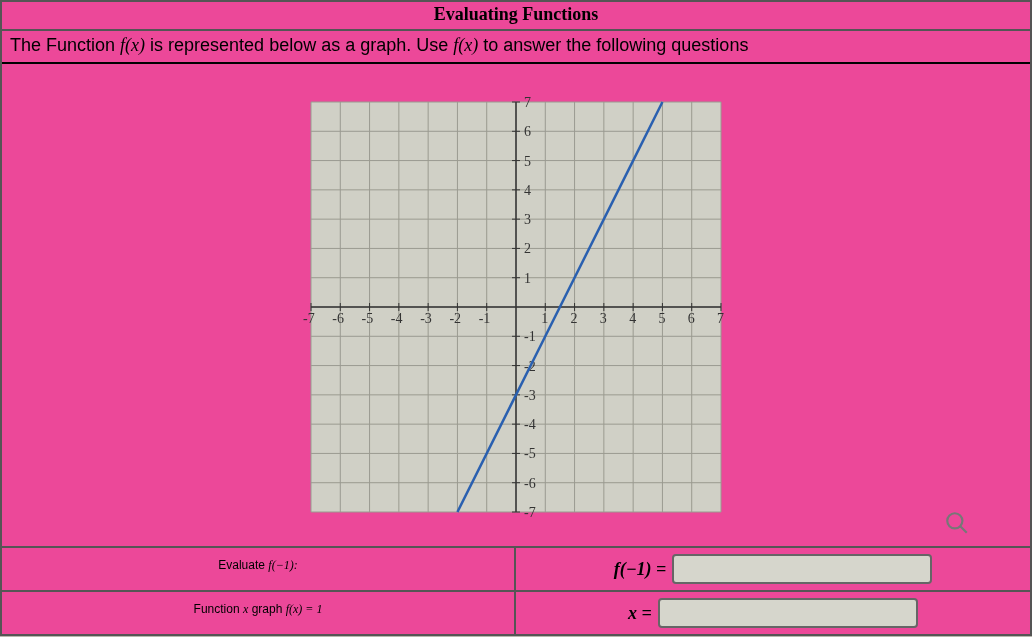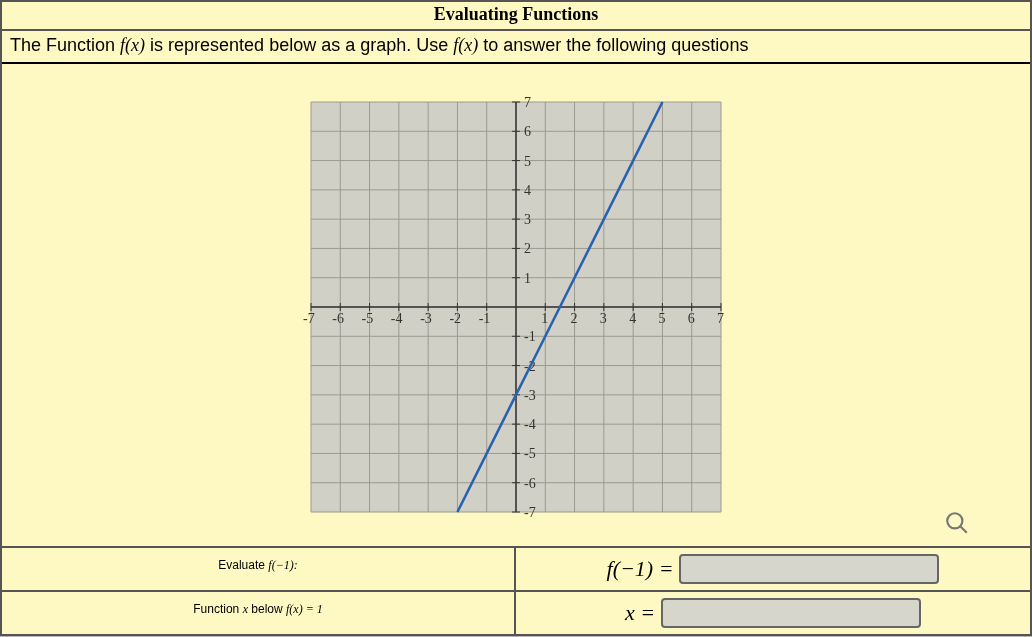--- a/index.html
+++ b/index.html
@@ -4,21 +4,21 @@
 <style>
   * { box-sizing: border-box; margin: 0; padding: 0; }
   body {
     font-family: "Comic Sans MS", "Segoe Script", cursive, sans-serif;
     background: #b8b8ae;
     padding: 0;
     width: 1032px;
   }
   .outer {
     border: 2px solid #555;
-    background: #fef9c3;
+    background: #ec4899;
   }
   .title-row {
     text-align: center;
     font-weight: bold;
     font-size: 18px;
     padding: 2px 0 4px 0;
     border-bottom: 2px solid #555;
     font-family: "Comic Sans MS", cursive;
   }
   .instr-row {
@@ -48,21 +48,21 @@
     border-right: 2px solid #555;
   }
   .q-right {
     width: 50%;
     padding: 6px 12px;
     display: flex;
     align-items: center;
     justify-content: center;
     gap: 6px;
   }
-  .ans-label { font-size: 22px; }
+  .ans-label { font-size: 18px; font-weight: bold; }
   .ans-input {
     width: 260px;
     height: 30px;
     background: #d6d6cc;
     border: 2px solid #666;
     border-radius: 4px;
     padding: 2px 6px;
     font-size: 16px;
   }
   .magnify {
@@ -202,21 +202,21 @@
     <div class="q-right">
       <span class="ans-label math-i">f(−1) =</span>
       <input class="ans-input" type="text" value="" style="">
     </div>
   </div>
 
   <div class="q-row">
     <div class="q-left">
       <span>Function </span>
       <span class="math-i">x</span>
-      <span> below </span>
+      <span> graph </span>
       <span class="math-i">f(x) = 1</span>
     </div>
     <div class="q-right">
       <span class="ans-label math-i">x =</span>
       <input class="ans-input" type="text" value="" style="">
     </div>
   </div>
 
 </div>
 

